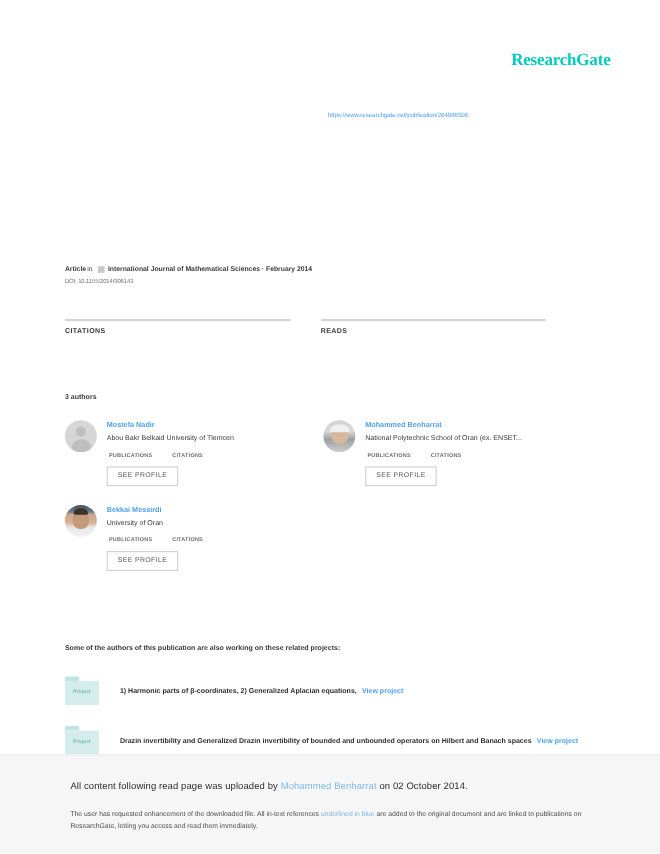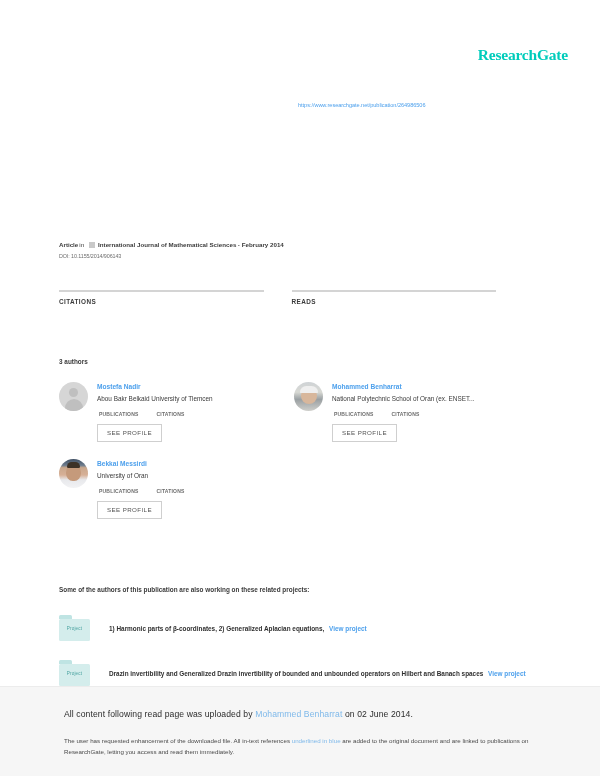--- a/index.html
+++ b/index.html
@@ -22,21 +22,21 @@
     width: 600px;
     height: 776px;
     background: #ffffff;
     box-sizing: border-box;
   }
 
   
   .rg-logo {
     position: absolute;
     top: 46px;
-    right: 32px;
+    right: 45px;
     font-family: "Liberation Serif", serif;
     font-weight: bold;
     font-size: 15.5px;
     letter-spacing: -0.2px;
     color: #00ccbb;
     white-space: nowrap;
   }
 
   
   .rg-url {
@@ -484,21 +484,21 @@
         <a class="view-project">View project</a>
       </div>
     </div>
 
   </div>
 
   <div class="footer">
     <div class="footer-main">
       <span>All content following read page was uploaded by</span>
       <span class="uploader">Mohammed Benharrat</span>
-      <span>on 02 June 2014.</span>
+      <span>on 02 October 2014.</span>
     </div>
     <div class="footer-note">
       <span>The user has requested enhancement of the downloaded file. All in-text references</span>
       <span class="blue-ref">underlined in blue</span>
       <span>are added to the original document</span>
       <span>and are linked to publications on ResearchGate, letting you access and read them immediately.</span>
     </div>
   </div>
 
 </div>

